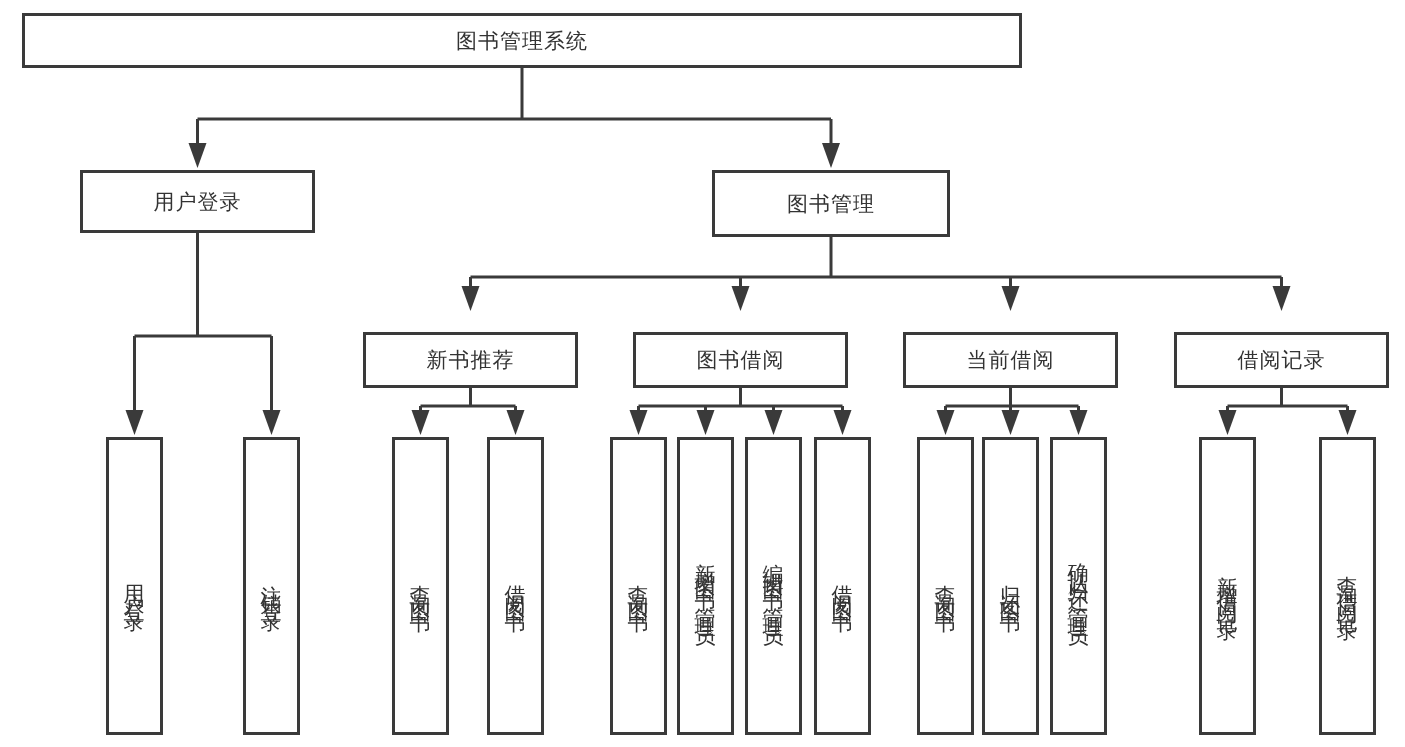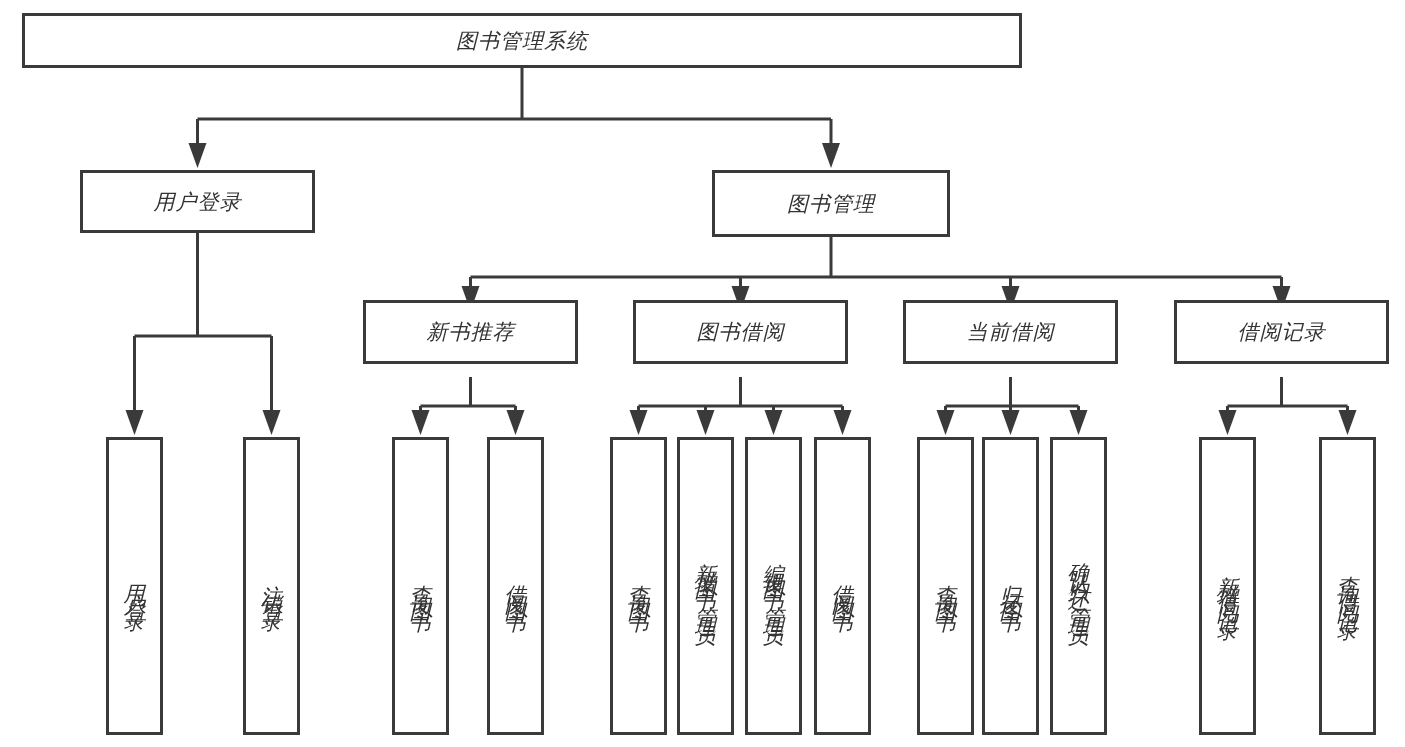--- a/index.html
+++ b/index.html
@@ -2,21 +2,20 @@
 <html><head>
 <meta charset="utf-8">
 <style>
   html,body{margin:0;padding:0;background:#ffffff;}
   #canvas{
     position:relative;
     width:1405px;height:747px;
     background:#ffffff;
     font-family:"Liberation Sans","DejaVu Sans",sans-serif;
     overflow:hidden;
-    font-style:italic;
   }
   #connectors{position:absolute;left:0;top:0;width:1405px;height:747px;}
   .box{
     position:absolute;
     box-sizing:border-box;
     border:3px solid #3a3a3a;
     background:#ffffff;
     display:flex;align-items:center;justify-content:center;
     color:#333333;
   }
@@ -25,21 +24,21 @@
     writing-mode:vertical-rl;
     text-orientation:mixed;
     font-size:21px;
     letter-spacing:9px;
     line-height:1;
     white-space:nowrap;
   }
   .root{left:22px;top:13px;width:1000px;height:55px;}
   .l2a{left:80px;top:170px;width:235px;height:63px;}
   .l2b{left:712px;top:170px;width:238px;height:67px;}
-  .l3{top:300px;width:215px;height:64px;}
+  .l3{top:332px;width:215px;height:56px;}
   .leaf{top:437px;width:57px;height:298px;}
   #watermark{
     position:absolute;
     right:14px;top:713px;
     font-size:23px;
     color:#a3a3a3;
     letter-spacing:1px;
     text-shadow:0 0 2px #ffffff,0 0 4px #ffffff;
     white-space:nowrap;
   }

